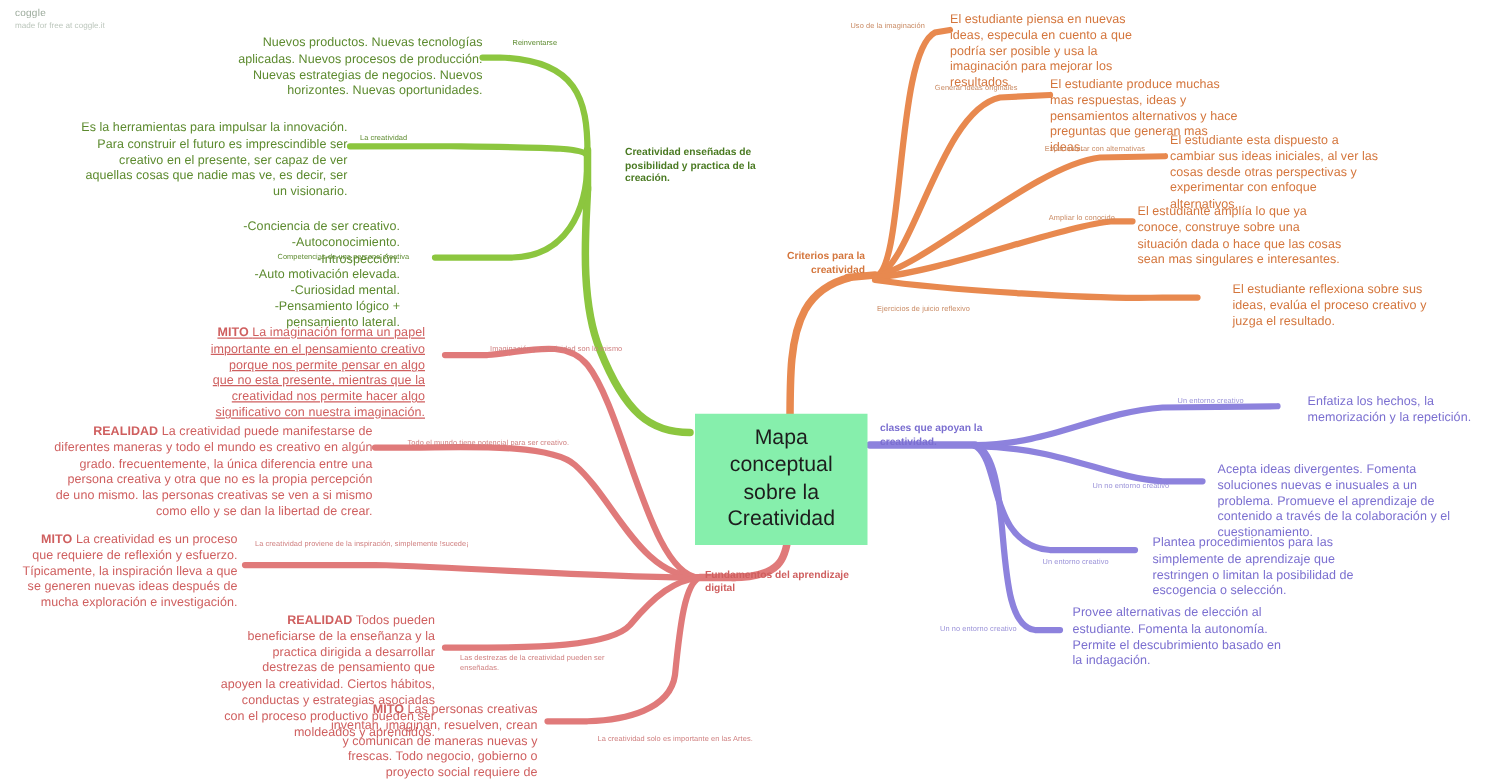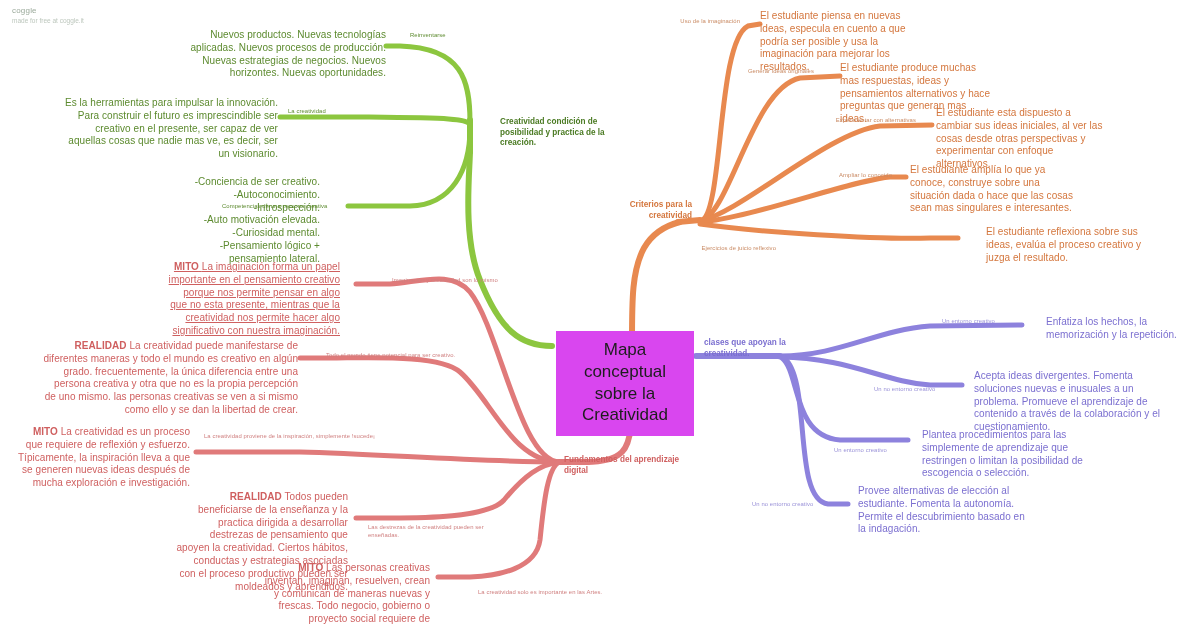--- a/index.html
+++ b/index.html
@@ -35,21 +35,21 @@
     font-size: 6.5px;
     color: #bdc7bd;
   }
   .node {
     position: absolute;
     line-height: 1.28;
     white-space: pre-line;
   }
   
   .root-node {
-    background: #d946ef;
+    background: #86efac;
     color: #1d1d1d;
     font-size: 17px;
     text-align: center;
     padding: 8px 14px 10px 14px;
     line-height: 1.28;
   }
   
   .leaf {
     font-size: 10px;
     letter-spacing: .05px;
@@ -136,21 +136,21 @@
 
   <div class="brand">
     <div class="brand-name">coggle</div>
     <div class="brand-sub">made for free at coggle.it</div>
   </div>
 
   <div class="node root-node" style="left:556px; top:331px; width:138px;">Mapa conceptual
 sobre la
 Creatividad</div>
 
-  <div class="node branch-head c-green-d align-left" style="left:500px; top:117px; width:110px;">Creatividad condición de posibilidad y practica de la creación.</div>
+  <div class="node branch-head c-green-d align-left" style="left:500px; top:117px; width:110px;">Creatividad enseñadas de posibilidad y practica de la creación.</div>
 
   <div class="node link-label c-green align-left" style="left:410px; top:32px; width:80px;">Reinventarse</div>
   <div class="node leaf c-green align-right" style="left:190px; top:29px; width:196px;">Nuevos productos. Nuevas tecnologías aplicadas. Nuevos procesos de producción. Nuevas estrategias de negocios. Nuevos horizontes. Nuevas oportunidades.</div>
 
   <div class="node link-label c-green align-left" style="left:288px; top:108px; width:80px;">La creatividad</div>
   <div class="node leaf c-green align-right" style="left:62px; top:97px; width:216px;">Es la herramientas para impulsar la innovación. Para construir el futuro es imprescindible ser creativo en el presente, ser capaz de ver aquellas cosas que nadie mas ve, es decir, ser un visionario.</div>
 
   <div class="node link-label c-green align-left" style="left:222px; top:203px; width:130px;">Competencias de una persona creativa</div>
   <div class="node leaf c-green align-right" style="left:160px; top:176px; width:160px;">-Conciencia de ser creativo.
 -Autoconocimiento.

